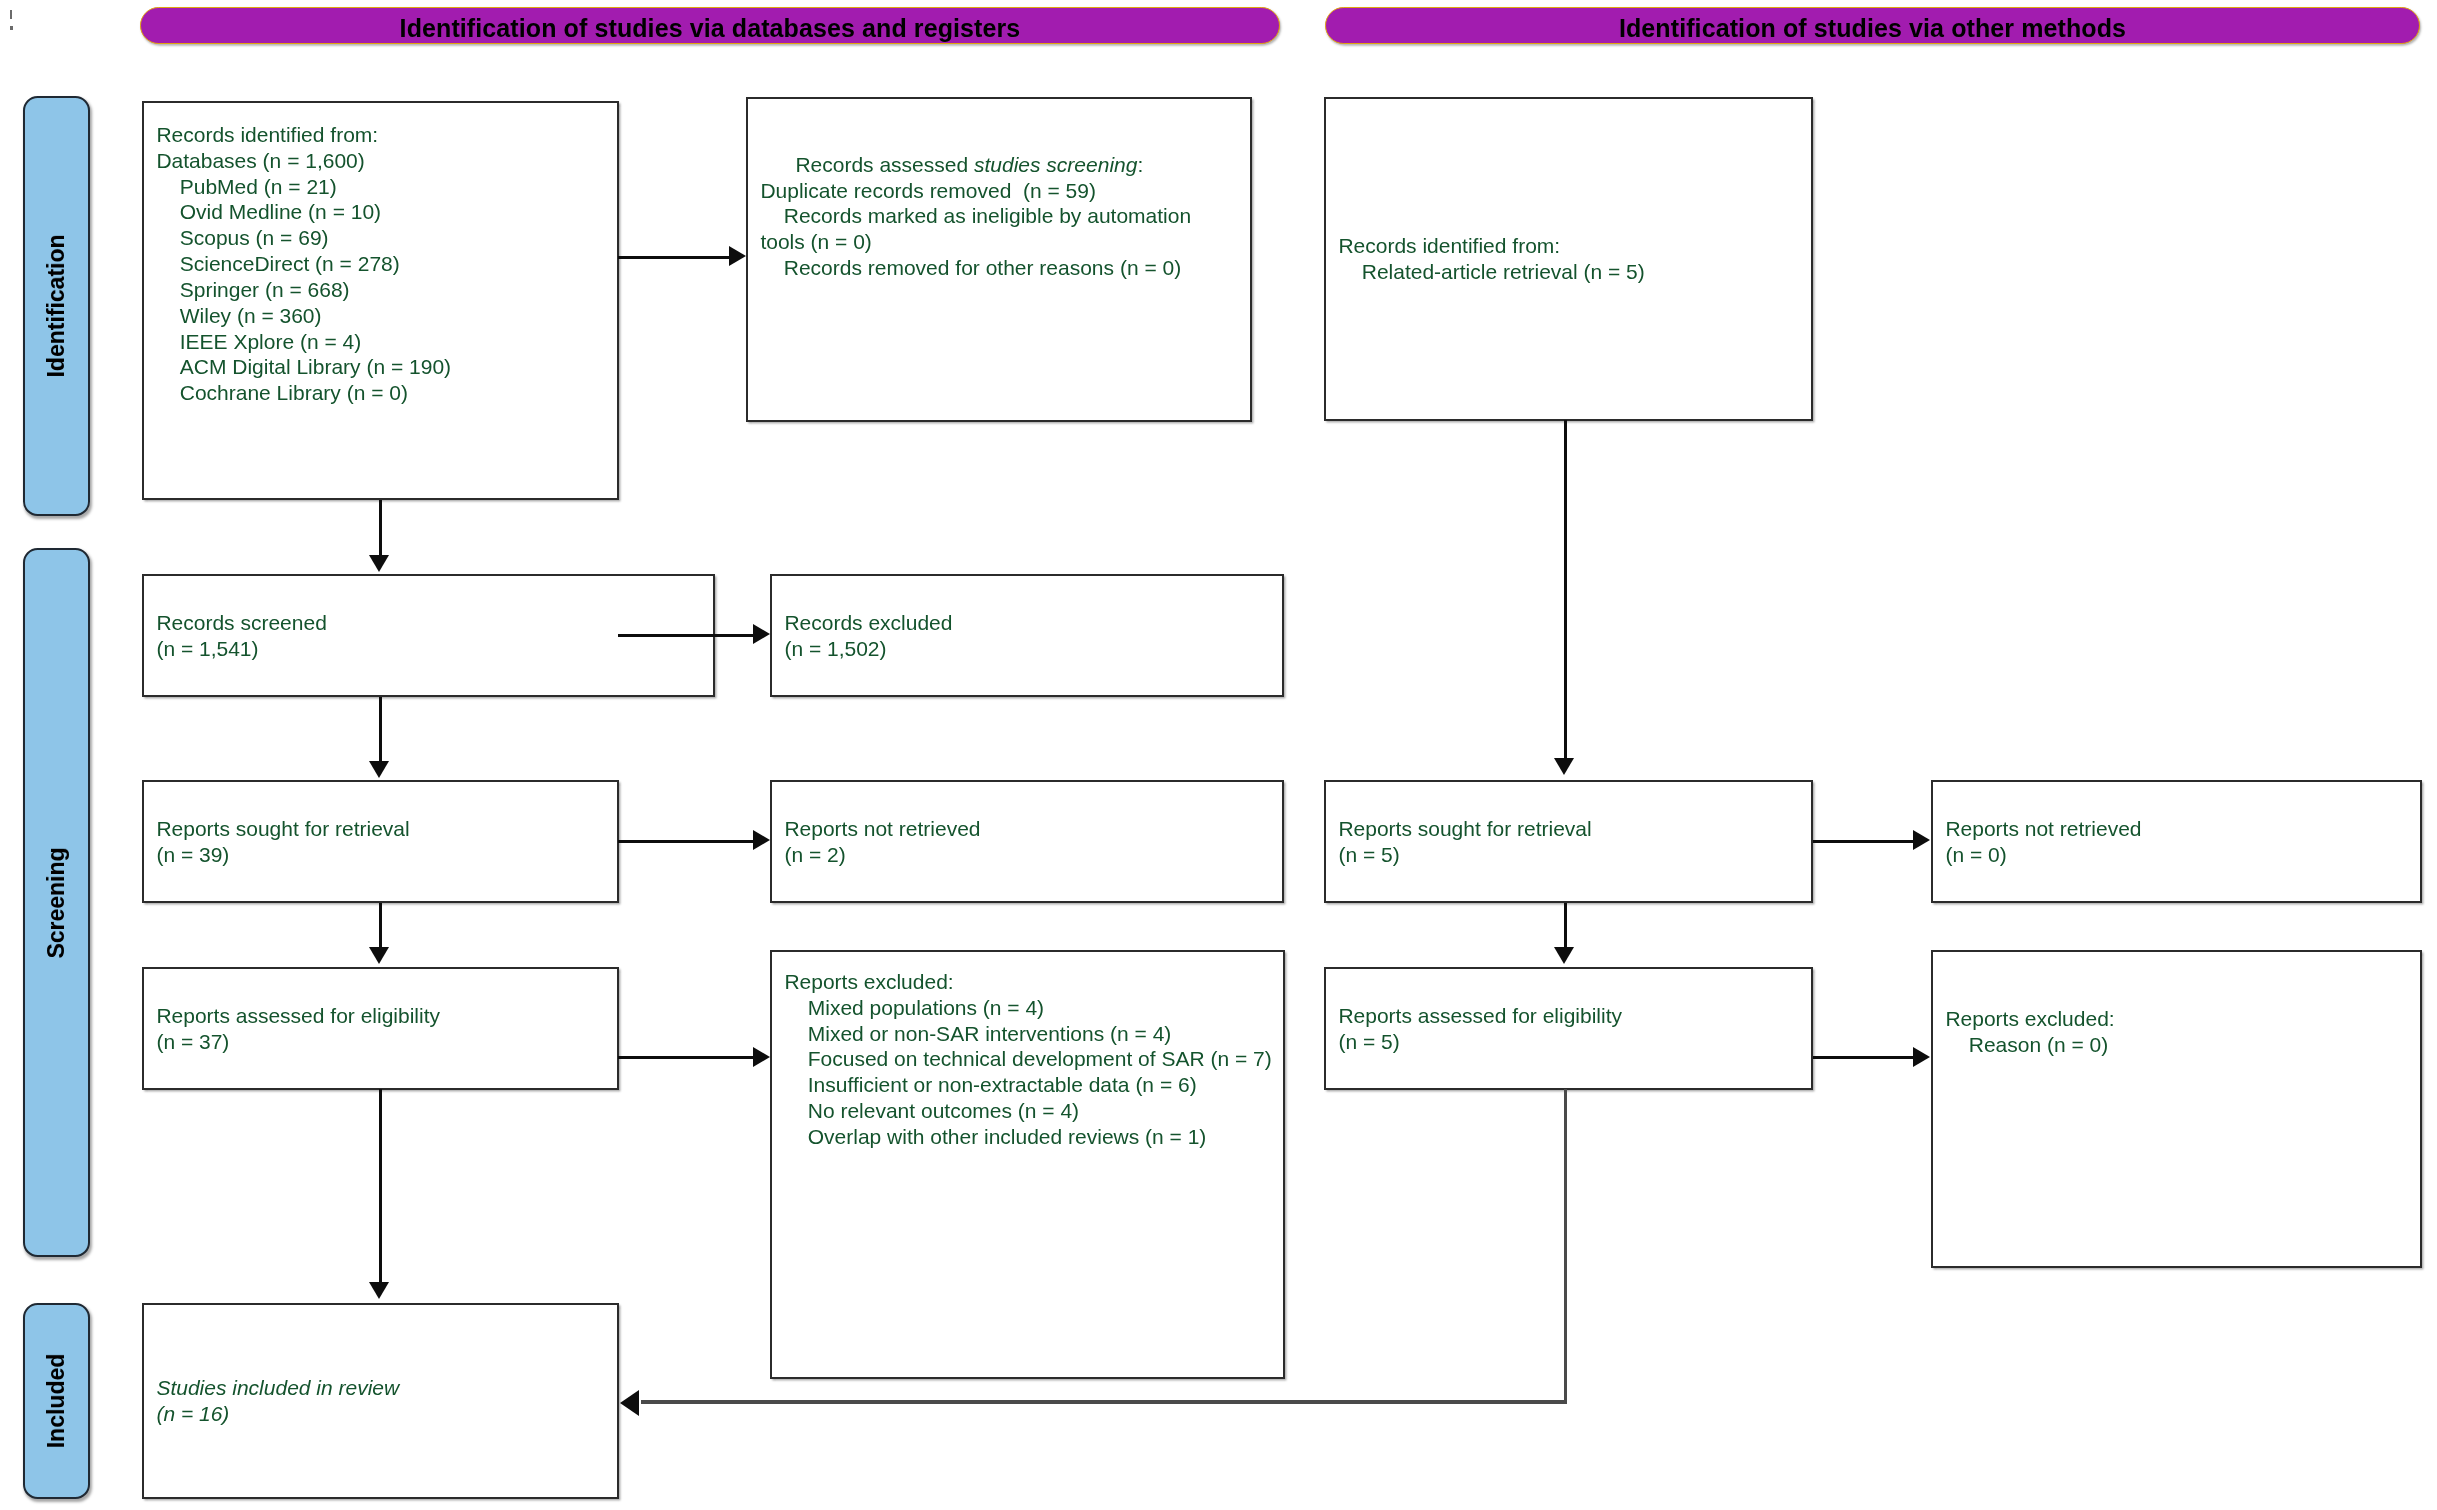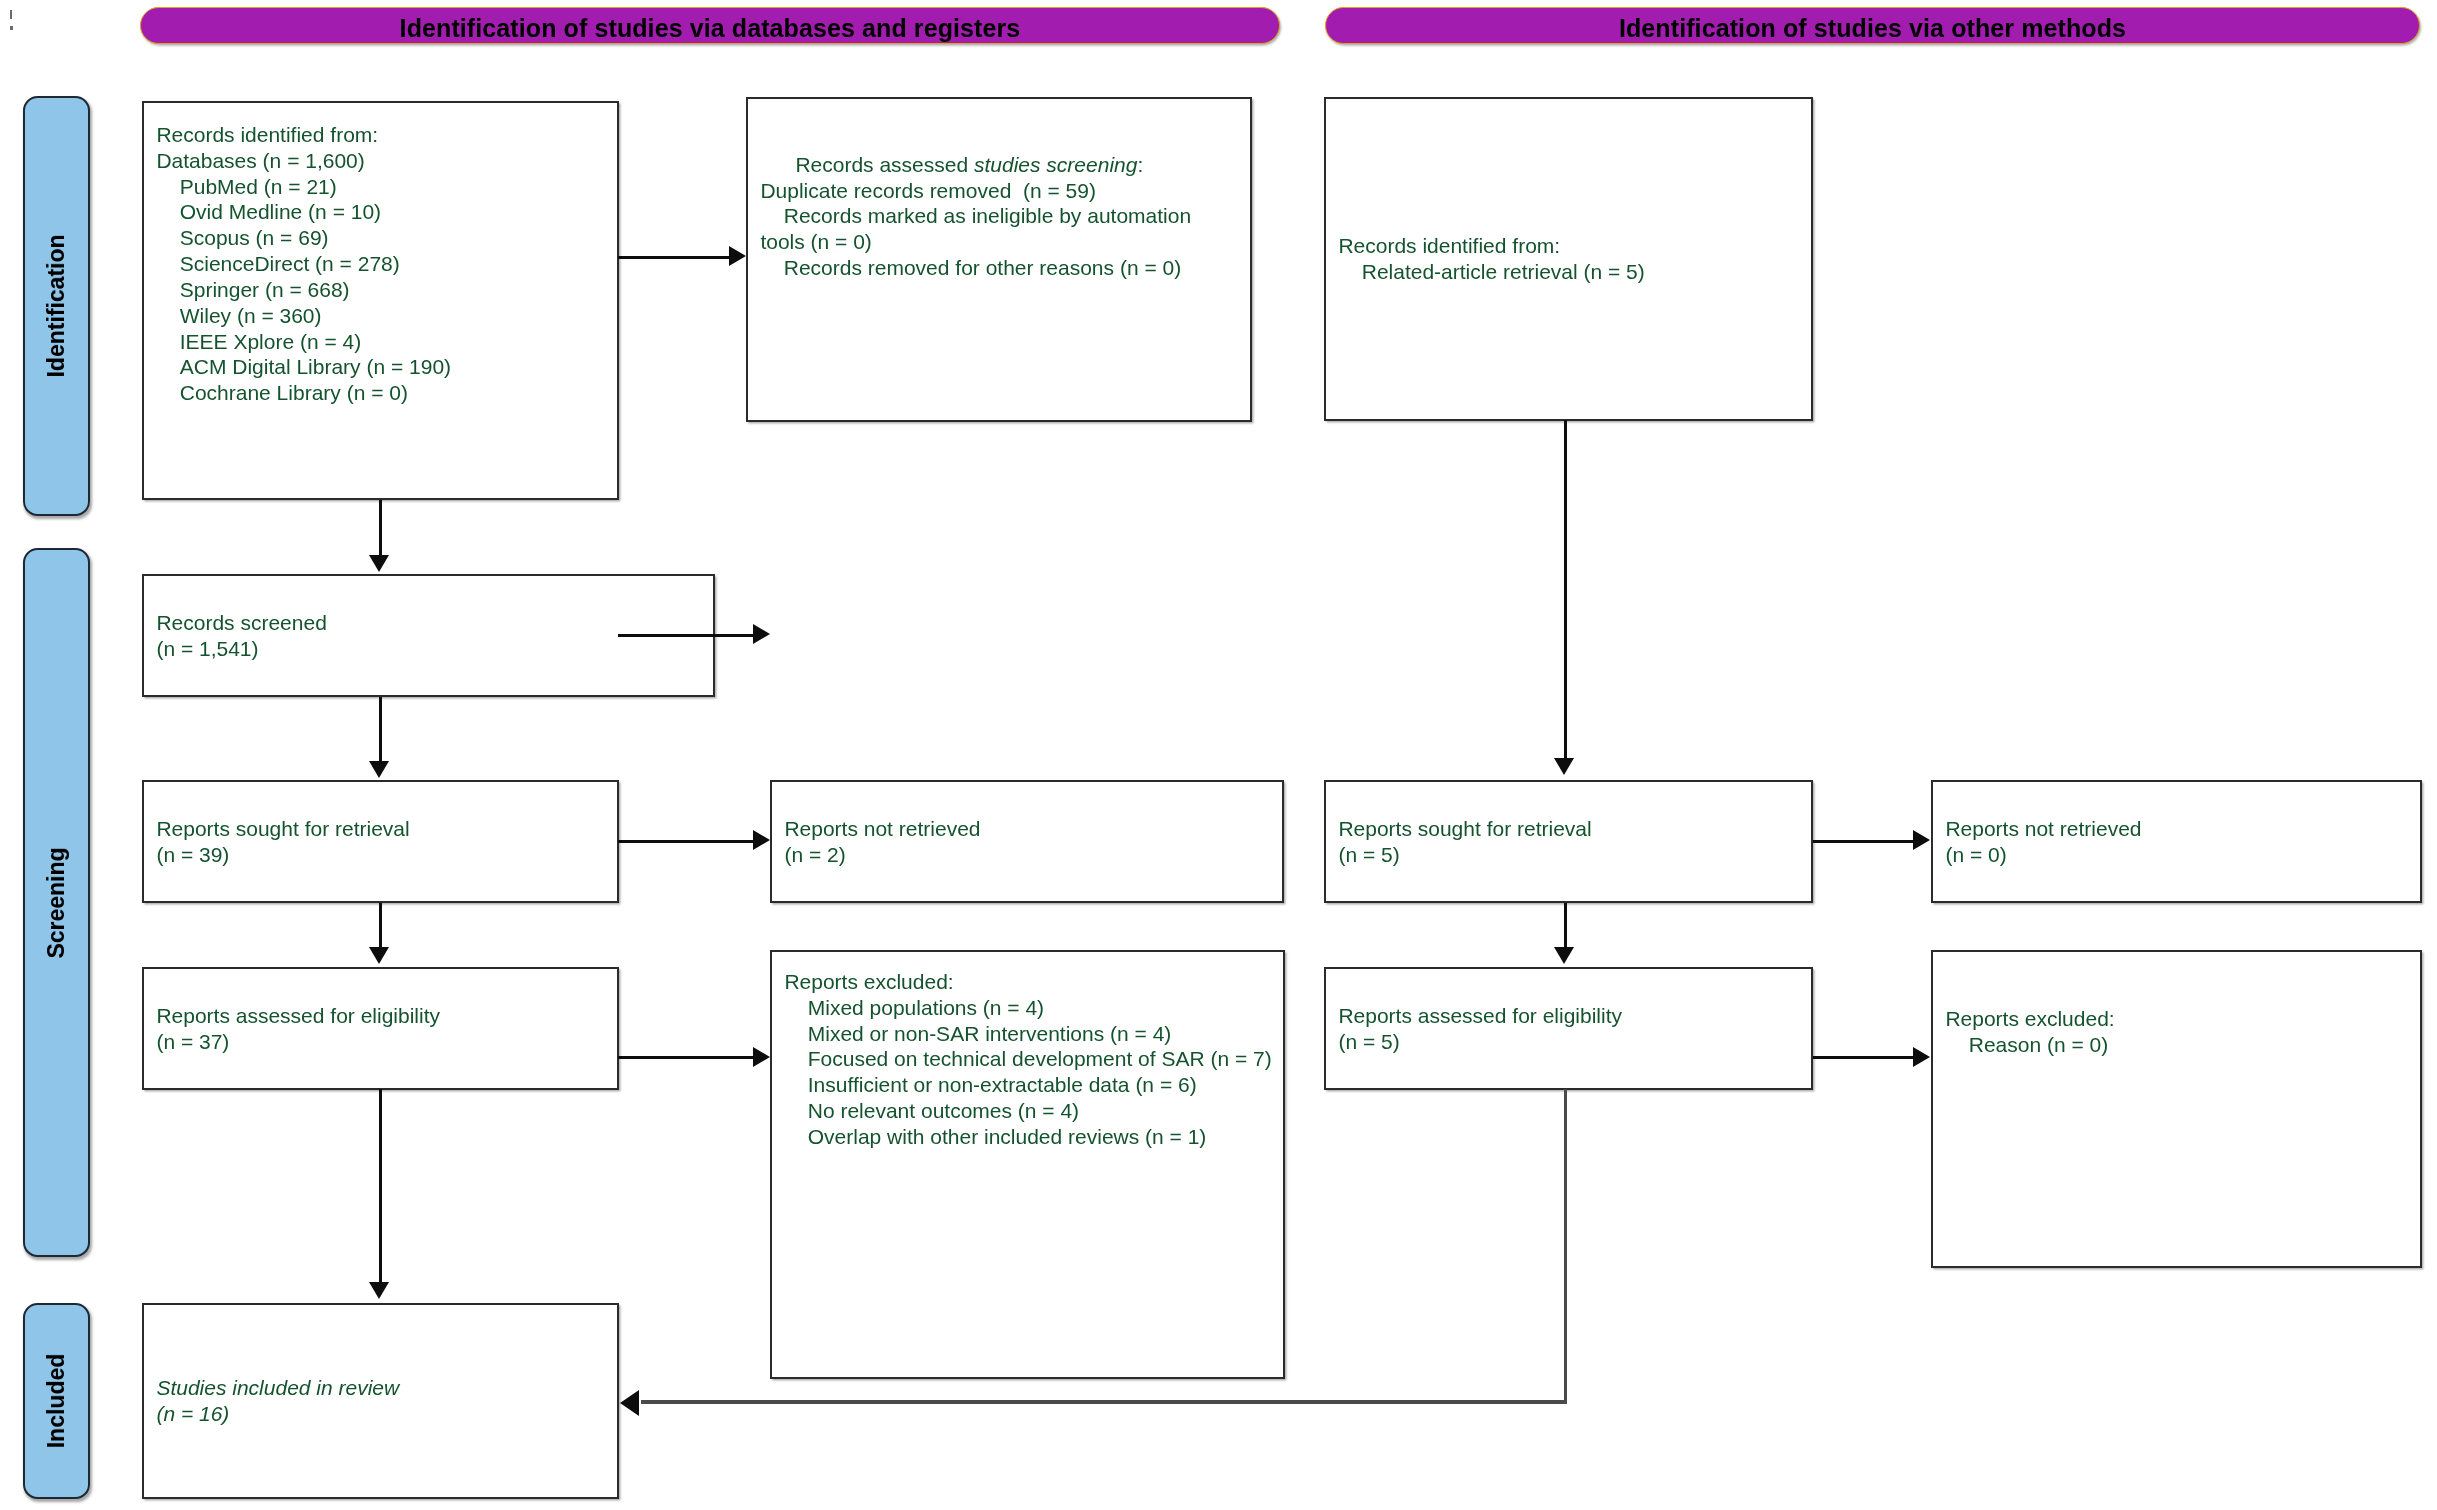--- a/index.html
+++ b/index.html
@@ -160,20 +160,24 @@
     Records marked as ineligible by automation tools (n = 0)
     Records removed for other reasons (n = 0)</span>
     </div>
   </div>
 
   <div class="box" style="left:142px; top:574px; width:573px; height:123px;">
     <div class="txt">Records screened
 (n = 1,541)</div>
   </div>
 
+  <div class="box" style="left:770px; top:574px; width:514px; height:123px;">
+    <div class="txt">Records excluded
+(n = 1,502)</div>
+  </div>
 
   <div class="box" style="left:142px; top:780px; width:477px; height:123px;">
     <div class="txt">Reports sought for retrieval
 (n = 39)</div>
   </div>
 
   <div class="box" style="left:770px; top:780px; width:514px; height:123px;">
     <div class="txt">Reports not retrieved
 (n = 2)</div>
   </div>

